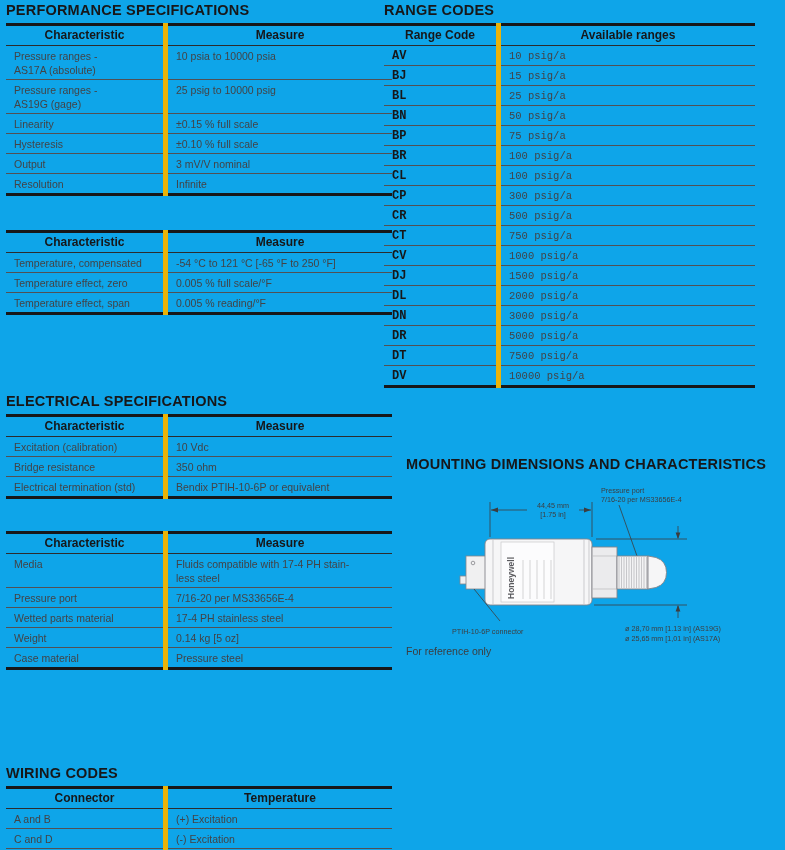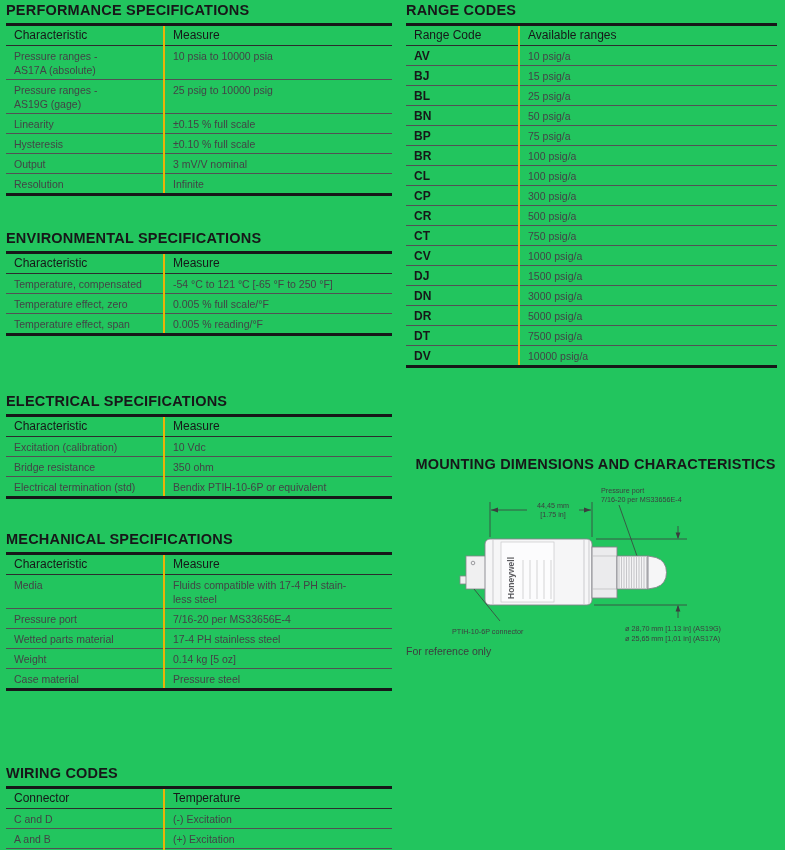--- a/index.html
+++ b/index.html
@@ -1,44 +1,44 @@
 <!DOCTYPE html>
 <html><head>
 <meta charset="utf-8">
 <style>
   html,body{margin:0;padding:0;background:#ffffff;}
   .page{
-    position:relative;width:785px;height:850px;background:#22c55e;
+    position:relative;width:785px;height:850px;background:#0ea5e9;
     font-family:"Liberation Sans",sans-serif;color:#3d3d3f;overflow:hidden;
   }
   .section{position:absolute;}
   .sec-title{
     font-size:14.5px;line-height:17px;font-weight:700;color:#171719;
     letter-spacing:.2px;margin:0 0 4px 0;
   }
   table.spec{
     border-collapse:collapse;table-layout:fixed;width:100%;
     border-top:3px solid #171719;border-bottom:3px solid #171719;
   }
   table.spec th{
-    text-align:left;font-size:12px;font-weight:400;color:#171719;
+    text-align:center;font-size:12px;font-weight:700;color:#171719;
     padding:2px 8px;line-height:15px;border-bottom:1px solid #2c2c2e;
   }
   table.spec td{
     font-size:10.5px;line-height:14px;color:#434346;
     padding:2.5px 8px;vertical-align:top;white-space:pre-line;
   }
   table.spec tbody tr:not(:first-child) td{border-top:1px solid #515154;}
-  table.spec th:last-child, table.spec td:last-child{border-left:2px solid #eab308;}
+  table.spec th:last-child, table.spec td:last-child{border-left:5px solid #eab308;}
   
   .col-left{width:386px;}
   .col-left th:first-child, .col-left td:first-child{width:141px;}
   
   .range th:first-child, .range td:first-child{width:96px;}
-  .range td{font-size:11px;padding:3px 10px;line-height:14.5px;}
+  .range td{font-size:11px;padding:3px 10px;line-height:14.5px;font-family:Liberation Mono, monospace;}
   .range td:first-child{font-weight:700;color:#171719;font-size:12px;}
   .diagram{position:absolute;left:0;top:21px;}
   svg text{font-family:"Liberation Sans",sans-serif;}
 </style>
 </head>
 <body>
 
 <div class="page">
 
   <div class="section col-left" style="left:6px;top:2px;">
@@ -75,21 +75,20 @@
           </tr>
           <tr>
             <td>Resolution</td>
             <td>Infinite</td>
           </tr>
         </tbody>
     </table>
   </div>
 
   <div class="section col-left" style="left:6px;top:230px;">
-    <h2 class="sec-title">ENVIRONMENTAL SPECIFICATIONS</h2>
     <table class="spec">
       <thead>
           <tr>
         <th>Characteristic</th>
         <th>Measure</th>
       </tr>
         </thead>
       <tbody>
           <tr>
             <td>Temperature, compensated</td>
@@ -127,21 +126,20 @@
           </tr>
           <tr>
             <td>Electrical termination (std)</td>
             <td>Bendix PTIH-10-6P or equivalent</td>
           </tr>
         </tbody>
     </table>
   </div>
 
   <div class="section col-left" style="left:6px;top:531px;">
-    <h2 class="sec-title">MECHANICAL SPECIFICATIONS</h2>
     <table class="spec">
       <thead>
           <tr>
         <th>Characteristic</th>
         <th>Measure</th>
       </tr>
         </thead>
       <tbody>
           <tr>
             <td>Media</td>
@@ -172,40 +170,40 @@
     <h2 class="sec-title">WIRING CODES</h2>
     <table class="spec">
       <thead>
           <tr>
         <th>Connector</th>
         <th>Temperature</th>
       </tr>
         </thead>
       <tbody>
           <tr>
+            <td>A and B</td>
+            <td>(+) Excitation</td>
+          </tr>
+          <tr>
             <td>C and D</td>
             <td>(-) Excitation</td>
           </tr>
           <tr>
-            <td>A and B</td>
-            <td>(+) Excitation</td>
-          </tr>
-          <tr>
             <td>E</td>
             <td>(-) Output</td>
           </tr>
           <tr>
             <td>F</td>
             <td>(+) Output</td>
           </tr>
         </tbody>
     </table>
   </div>
 
-  <div class="section" style="left:406px;top:2px;width:371px;">
+  <div class="section" style="left:384px;top:2px;width:371px;">
     <h2 class="sec-title">RANGE CODES</h2>
     <table class="spec range">
       <thead>
           <tr>
         <th>Range Code</th>
         <th>Available ranges</th>
       </tr>
         </thead>
       <tbody>
           <tr>
@@ -250,40 +248,44 @@
           </tr>
           <tr>
             <td>CV</td>
             <td>1000 psig/a</td>
           </tr>
           <tr>
             <td>DJ</td>
             <td>1500 psig/a</td>
           </tr>
           <tr>
+            <td>DL</td>
+            <td>2000 psig/a</td>
+          </tr>
+          <tr>
             <td>DN</td>
             <td>3000 psig/a</td>
           </tr>
           <tr>
             <td>DR</td>
             <td>5000 psig/a</td>
           </tr>
           <tr>
             <td>DT</td>
             <td>7500 psig/a</td>
           </tr>
           <tr>
             <td>DV</td>
             <td>10000 psig/a</td>
           </tr>
         </tbody>
     </table>
   </div>
 
-  <div class="section" style="left:406px;top:456px;width:379px;height:220px;text-align:center;">
+  <div class="section" style="left:406px;top:456px;width:379px;height:220px;">
     <h2 class="sec-title">MOUNTING DIMENSIONS AND CHARACTERISTICS</h2>
 
     <svg class="diagram" width="379" height="192" viewBox="406 477 379 192">
 
       <g stroke="#3d3d3f" stroke-width="0.8" fill="none">
         <path d="M490 502 V537"></path>
         <path d="M592 502 V537"></path>
         <path d="M491 510 H527"></path>
         <path d="M579 510 H591"></path>
       </g>

